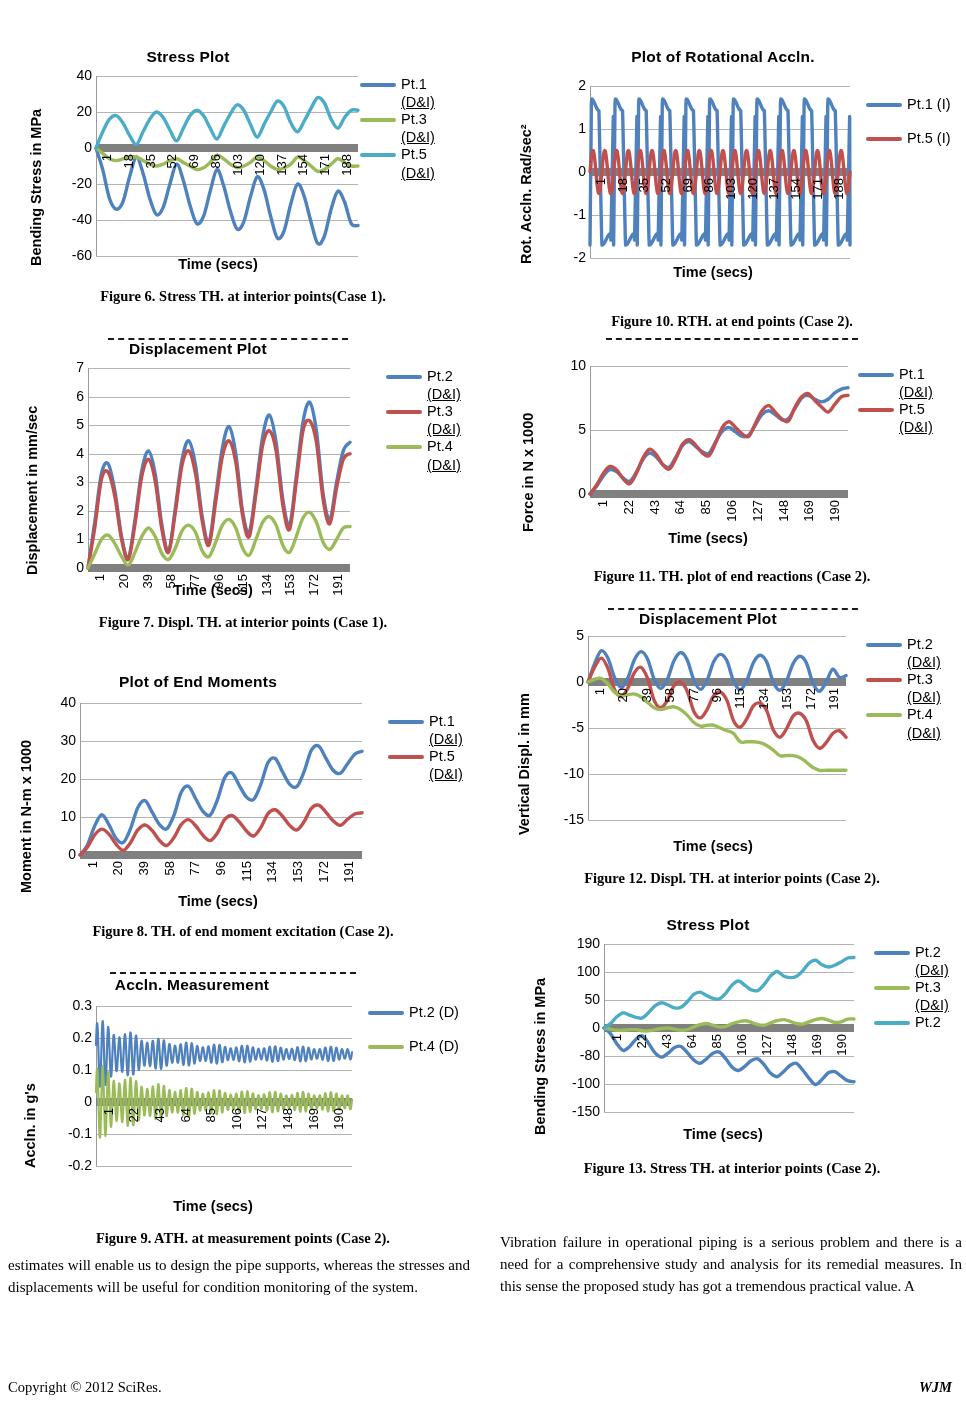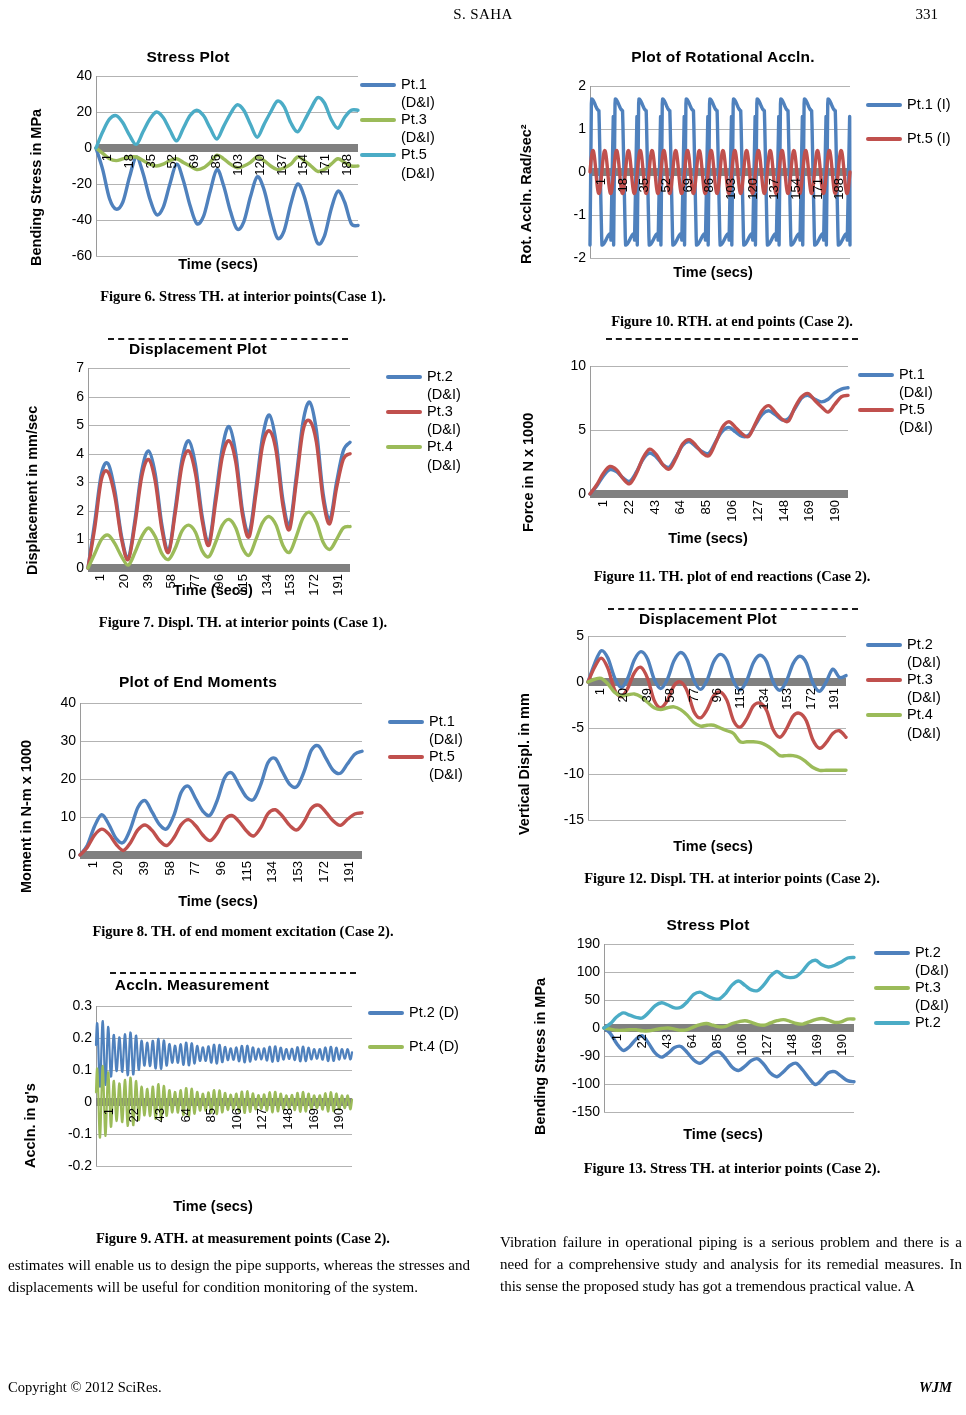--- a/index.html
+++ b/index.html
@@ -36,36 +36,32 @@
   .xlab{position:absolute;font-size:13px;color:#000;font-family:"Liberation Sans",sans-serif;
         writing-mode:vertical-rl;transform:rotate(180deg);white-space:nowrap;line-height:1;}
   .axistitle-x{position:absolute;text-align:center;font-weight:bold;font-size:14.5px;font-family:"Liberation Sans",sans-serif;}
   .axistitle-y{position:absolute;font-weight:bold;font-size:14.5px;font-family:"Liberation Sans",sans-serif;
         writing-mode:vertical-rl;transform:rotate(180deg);white-space:nowrap;}
 
   .legend{position:absolute;font-size:14.5px;font-family:"Liberation Sans",sans-serif;color:#000;text-align:right;}
   .legend .row{display:flex;align-items:center;margin-bottom:1px;}
   .legend .swatch{width:36px;height:4px;border-radius:2px;margin-right:5px;flex:0 0 auto;}
   .legend .lbl{white-space:nowrap;line-height:1.18;}
-  .legend .sub{padding-left:41px;line-height:1.18;white-space:nowrap;}
+  .legend .sub{padding-left:41px;line-height:1.18;white-space:nowrap;text-decoration:underline;}
 
   
   .col{position:absolute;font-family:"Liberation Serif",serif;font-size:15px;line-height:1.45;text-align:justify;}
   .col p{margin:0;}
   .secthead{font-family:"Liberation Serif",serif;font-weight:bold;font-size:17px;margin:0 0 9px 0;}
 </style>
 </head>
 <body>
 
 <div class="page">
 
-  <div class="runhead">
-    <div class="author">S. SAHA</div>
-    <div class="pageno">331</div>
-  </div>
 
   <div class="fig" id="fig6" style="left:8px;top:38px;width:470px;height:272px;">
     <div class="chart" id="chart6" style="position:absolute;left:0;top:0;width:470px;height:248px;">
       <div class="title" style="top:10px;left:-40px;width:440px;">Stress Plot</div>
       <div class="axistitle-y" style="left:20px;top:58px;height:170px;">Bending Stress in MPa</div>
       <div class="axistitle-x" style="left:60px;top:218px;width:300px;">Time (secs)</div>
       <div class="legend" style="left:352px;top:38px;">
           <div class="row">
             <span class="swatch" style="background: rgb(79, 129, 189);"></span>
             <span class="lbl">Pt.1</span>
@@ -472,21 +468,21 @@
           <svg width="250" height="168">
             <path d="M0.00,84.00 C1.07,84.93 4.27,86.99 6.41,89.60 C8.55,92.21 10.68,96.88 12.82,99.68 C14.96,102.48 17.09,105.93 19.23,106.40 C21.37,106.87 23.50,104.35 25.64,102.48 C27.78,100.61 29.91,96.97 32.05,95.20 C34.19,93.43 36.32,91.09 38.46,91.84 C40.60,92.59 42.74,96.79 44.87,99.68 C47.01,102.57 49.15,106.96 51.28,109.20 C53.42,111.44 55.56,113.12 57.69,113.12 C59.83,113.12 61.97,110.79 64.10,109.20 C66.24,107.61 68.38,104.72 70.51,103.60 C72.65,102.48 74.79,101.64 76.92,102.48 C79.06,103.32 81.20,106.40 83.33,108.64 C85.47,110.88 87.61,114.15 89.74,115.92 C91.88,117.69 94.02,119.47 96.15,119.28 C98.29,119.09 100.43,116.48 102.56,114.80 C104.70,113.12 106.84,110.32 108.97,109.20 C111.11,108.08 113.25,107.15 115.38,108.08 C117.52,109.01 119.66,112.28 121.79,114.80 C123.93,117.32 126.07,121.24 128.21,123.20 C130.34,125.16 132.48,126.75 134.62,126.56 C136.75,126.37 138.89,123.76 141.03,122.08 C143.16,120.40 145.30,117.69 147.44,116.48 C149.57,115.27 151.71,114.05 153.85,114.80 C155.98,115.55 158.12,118.53 160.26,120.96 C162.39,123.39 164.53,127.40 166.67,129.36 C168.80,131.32 170.94,133.00 173.08,132.72 C175.21,132.44 177.35,129.55 179.49,127.68 C181.62,125.81 183.76,122.92 185.90,121.52 C188.03,120.12 190.17,118.53 192.31,119.28 C194.44,120.03 196.58,123.48 198.72,126.00 C200.85,128.52 202.99,131.97 205.13,134.40 C207.26,136.83 209.40,140.37 211.54,140.56 C213.68,140.75 215.81,137.48 217.95,135.52 C220.09,133.56 222.22,130.11 224.36,128.80 C226.50,127.49 228.63,127.12 230.77,127.68 C232.91,128.24 235.04,130.67 237.18,132.16 C239.32,133.65 241.45,135.71 243.59,136.64 C245.73,137.57 248.93,137.57 250.00,137.76" fill="none" stroke="#4F81BD" stroke-width="3.4" stroke-linejoin="round" stroke-linecap="round"></path>
             <path d="M0.00,84.00 C1.07,84.19 4.27,84.75 6.41,85.12 C8.55,85.49 10.68,86.05 12.82,86.24 C14.96,86.43 17.09,86.33 19.23,86.24 C21.37,86.15 23.50,85.77 25.64,85.68 C27.78,85.59 29.91,85.49 32.05,85.68 C34.19,85.87 36.32,86.61 38.46,86.80 C40.60,86.99 42.74,86.99 44.87,86.80 C47.01,86.61 49.15,86.05 51.28,85.68 C53.42,85.31 55.56,84.84 57.69,84.56 C59.83,84.28 61.97,83.91 64.10,84.00 C66.24,84.09 68.38,84.75 70.51,85.12 C72.65,85.49 74.79,86.15 76.92,86.24 C79.06,86.33 81.20,86.24 83.33,85.68 C85.47,85.12 87.61,83.72 89.74,82.88 C91.88,82.04 94.02,81.20 96.15,80.64 C98.29,80.08 100.43,79.43 102.56,79.52 C104.70,79.61 106.84,80.64 108.97,81.20 C111.11,81.76 113.25,82.69 115.38,82.88 C117.52,83.07 119.66,82.88 121.79,82.32 C123.93,81.76 126.07,80.27 128.21,79.52 C130.34,78.77 132.48,78.31 134.62,77.84 C136.75,77.37 138.89,76.63 141.03,76.72 C143.16,76.81 145.30,77.75 147.44,78.40 C149.57,79.05 151.71,80.17 153.85,80.64 C155.98,81.11 158.12,81.48 160.26,81.20 C162.39,80.92 164.53,79.71 166.67,78.96 C168.80,78.21 170.94,77.28 173.08,76.72 C175.21,76.16 177.35,75.51 179.49,75.60 C181.62,75.69 183.76,76.63 185.90,77.28 C188.03,77.93 190.17,79.05 192.31,79.52 C194.44,79.99 196.58,80.36 198.72,80.08 C200.85,79.80 202.99,78.59 205.13,77.84 C207.26,77.09 209.40,76.16 211.54,75.60 C213.68,75.04 215.81,74.39 217.95,74.48 C220.09,74.57 222.22,75.51 224.36,76.16 C226.50,76.81 228.63,78.12 230.77,78.40 C232.91,78.68 235.04,78.40 237.18,77.84 C239.32,77.28 241.45,75.51 243.59,75.04 C245.73,74.57 248.93,75.04 250.00,75.04" fill="none" stroke="#9BBB59" stroke-width="3.4" stroke-linejoin="round" stroke-linecap="round"></path>
             <path d="M0.00,84.00 C1.07,83.25 4.27,81.39 6.41,79.52 C8.55,77.65 10.68,74.57 12.82,72.80 C14.96,71.03 17.09,69.16 19.23,68.88 C21.37,68.60 23.50,70.37 25.64,71.12 C27.78,71.87 29.91,72.89 32.05,73.36 C34.19,73.83 36.32,74.76 38.46,73.92 C40.60,73.08 42.74,70.37 44.87,68.32 C47.01,66.27 49.15,63.19 51.28,61.60 C53.42,60.01 55.56,58.89 57.69,58.80 C59.83,58.71 61.97,60.20 64.10,61.04 C66.24,61.88 68.38,63.47 70.51,63.84 C72.65,64.21 74.79,64.31 76.92,63.28 C79.06,62.25 81.20,59.83 83.33,57.68 C85.47,55.53 87.61,51.99 89.74,50.40 C91.88,48.81 94.02,47.97 96.15,48.16 C98.29,48.35 100.43,50.49 102.56,51.52 C104.70,52.55 106.84,53.76 108.97,54.32 C111.11,54.88 113.25,55.72 115.38,54.88 C117.52,54.04 119.66,51.61 121.79,49.28 C123.93,46.95 126.07,42.93 128.21,40.88 C130.34,38.83 132.48,36.87 134.62,36.96 C136.75,37.05 138.89,39.95 141.03,41.44 C143.16,42.93 145.30,45.08 147.44,45.92 C149.57,46.76 151.71,47.41 153.85,46.48 C155.98,45.55 158.12,42.75 160.26,40.32 C162.39,37.89 164.53,34.07 166.67,31.92 C168.80,29.77 170.94,27.44 173.08,27.44 C175.21,27.44 177.35,30.89 179.49,31.92 C181.62,32.95 183.76,33.51 185.90,33.60 C188.03,33.69 190.17,33.60 192.31,32.48 C194.44,31.36 196.58,29.12 198.72,26.88 C200.85,24.64 202.99,20.81 205.13,19.04 C207.26,17.27 209.40,15.96 211.54,16.24 C213.68,16.52 215.81,19.60 217.95,20.72 C220.09,21.84 222.22,22.87 224.36,22.96 C226.50,23.05 228.63,22.12 230.77,21.28 C232.91,20.44 235.04,19.13 237.18,17.92 C239.32,16.71 241.45,14.75 243.59,14.00 C245.73,13.25 248.93,13.53 250.00,13.44" fill="none" stroke="#4BACC6" stroke-width="3.4" stroke-linejoin="round" stroke-linecap="round"></path>
           </svg>
         </div>
         <div class="ylab" style="left: 60px; top: 28px; width: 42px;">190</div>
         <div class="ylab" style="left: 60px; top: 56px; width: 42px;">100</div>
         <div class="ylab" style="left: 60px; top: 84px; width: 42px;">50</div>
         <div class="ylab" style="left: 60px; top: 112px; width: 42px;">0</div>
-        <div class="ylab" style="left: 60px; top: 140px; width: 42px;">-90</div>
+        <div class="ylab" style="left: 60px; top: 140px; width: 42px;">-80</div>
         <div class="ylab" style="left: 60px; top: 168px; width: 42px;">-100</div>
         <div class="ylab" style="left: 60px; top: 196px; width: 42px;">-150</div>
         <div class="xlab" style="left: 111.5px; top: 126px;">1</div>
         <div class="xlab" style="left: 136.5px; top: 126px;">22</div>
         <div class="xlab" style="left: 161.5px; top: 126px;">43</div>
         <div class="xlab" style="left: 186.5px; top: 126px;">64</div>
         <div class="xlab" style="left: 211.5px; top: 126px;">85</div>
         <div class="xlab" style="left: 236.5px; top: 126px;">106</div>
         <div class="xlab" style="left: 261.5px; top: 126px;">127</div>
         <div class="xlab" style="left: 286.5px; top: 126px;">148</div>

